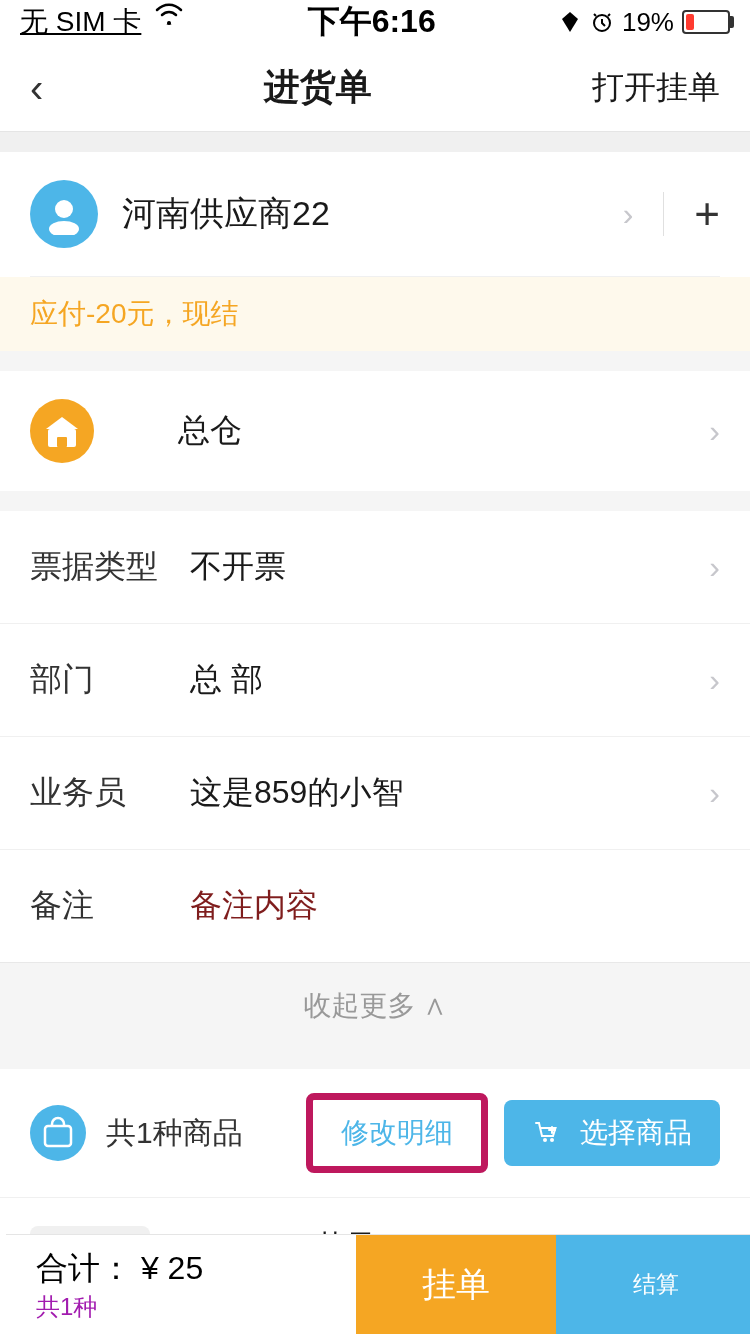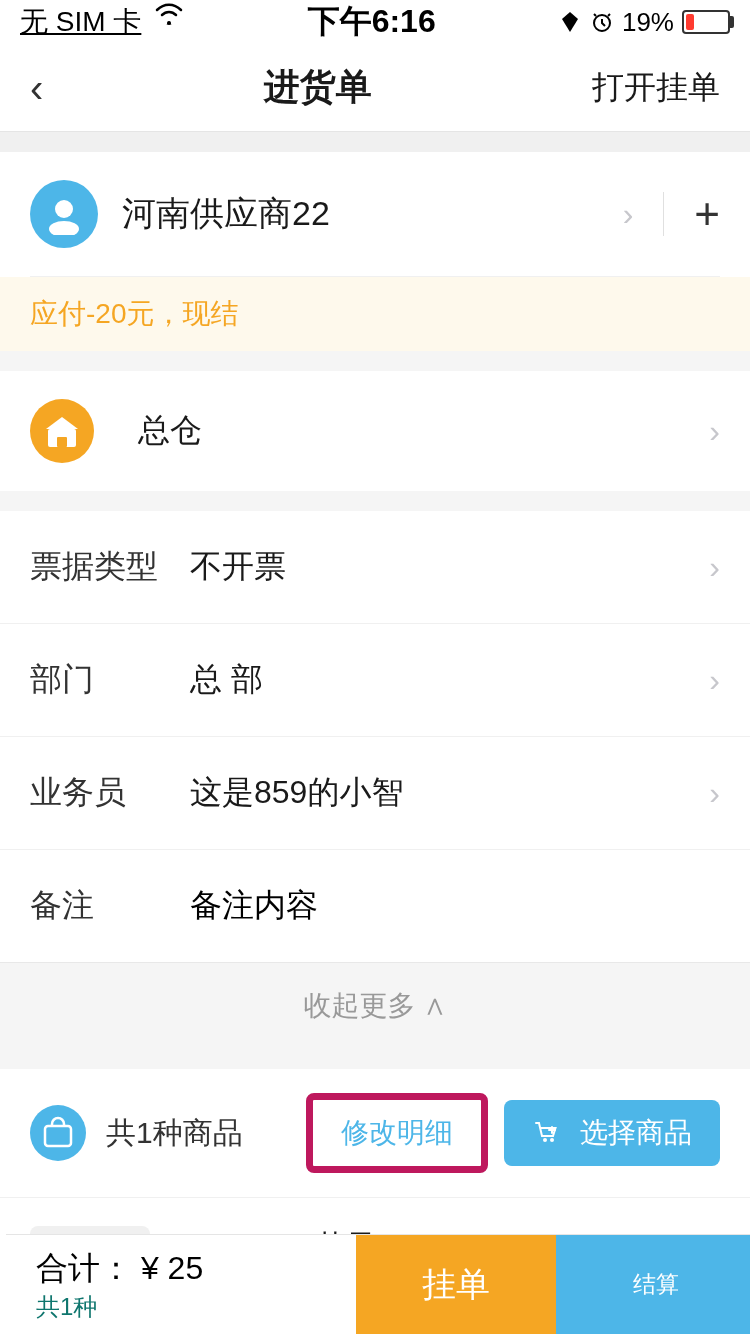--- a/index.html
+++ b/index.html
@@ -143,20 +143,21 @@
 
     
     .warehouse-section {
       background: #fff;
       margin-top: 20px;
     }
     .warehouse-row {
       display: flex;
       align-items: center;
       padding: 28px 30px;
+      gap: 40px;
     }
     .warehouse-icon-wrap {
       width: 64px;
       height: 64px;
       border-radius: 50%;
       background: #f5a623;
       display: flex;
       align-items: center;
       justify-content: center;
       margin-right: 24px;
@@ -182,21 +183,21 @@
       width: 140px;
       flex-shrink: 0;
     }
     .form-value {
       flex: 1;
       font-size: 32px;
       color: #1a1a1a;
       margin-left: 20px;
     }
     .form-placeholder {
-      color: #000000;
+      color: #7f1d1d;
     }
 
     
     .collapse-bar {
       background: #f5f5f5;
       text-align: center;
       padding: 24px;
       font-size: 28px;
       color: #999;
       border-top: 1px solid #e8e8e8;
@@ -310,21 +311,21 @@
     }
     .bottom-total {
       flex: 1;
       display: flex;
       flex-direction: column;
       justify-content: center;
       padding: 0 30px;
     }
     .total-count {
       font-size: 24px;
-      color: #0f766e;
+      color: #a21caf;
     }
     .btn-hang {
       width: 200px;
       background: #f5a623;
       color: #fff;
       font-size: 34px;
       border: none;
       cursor: pointer;
       display: flex;
       align-items: center;

